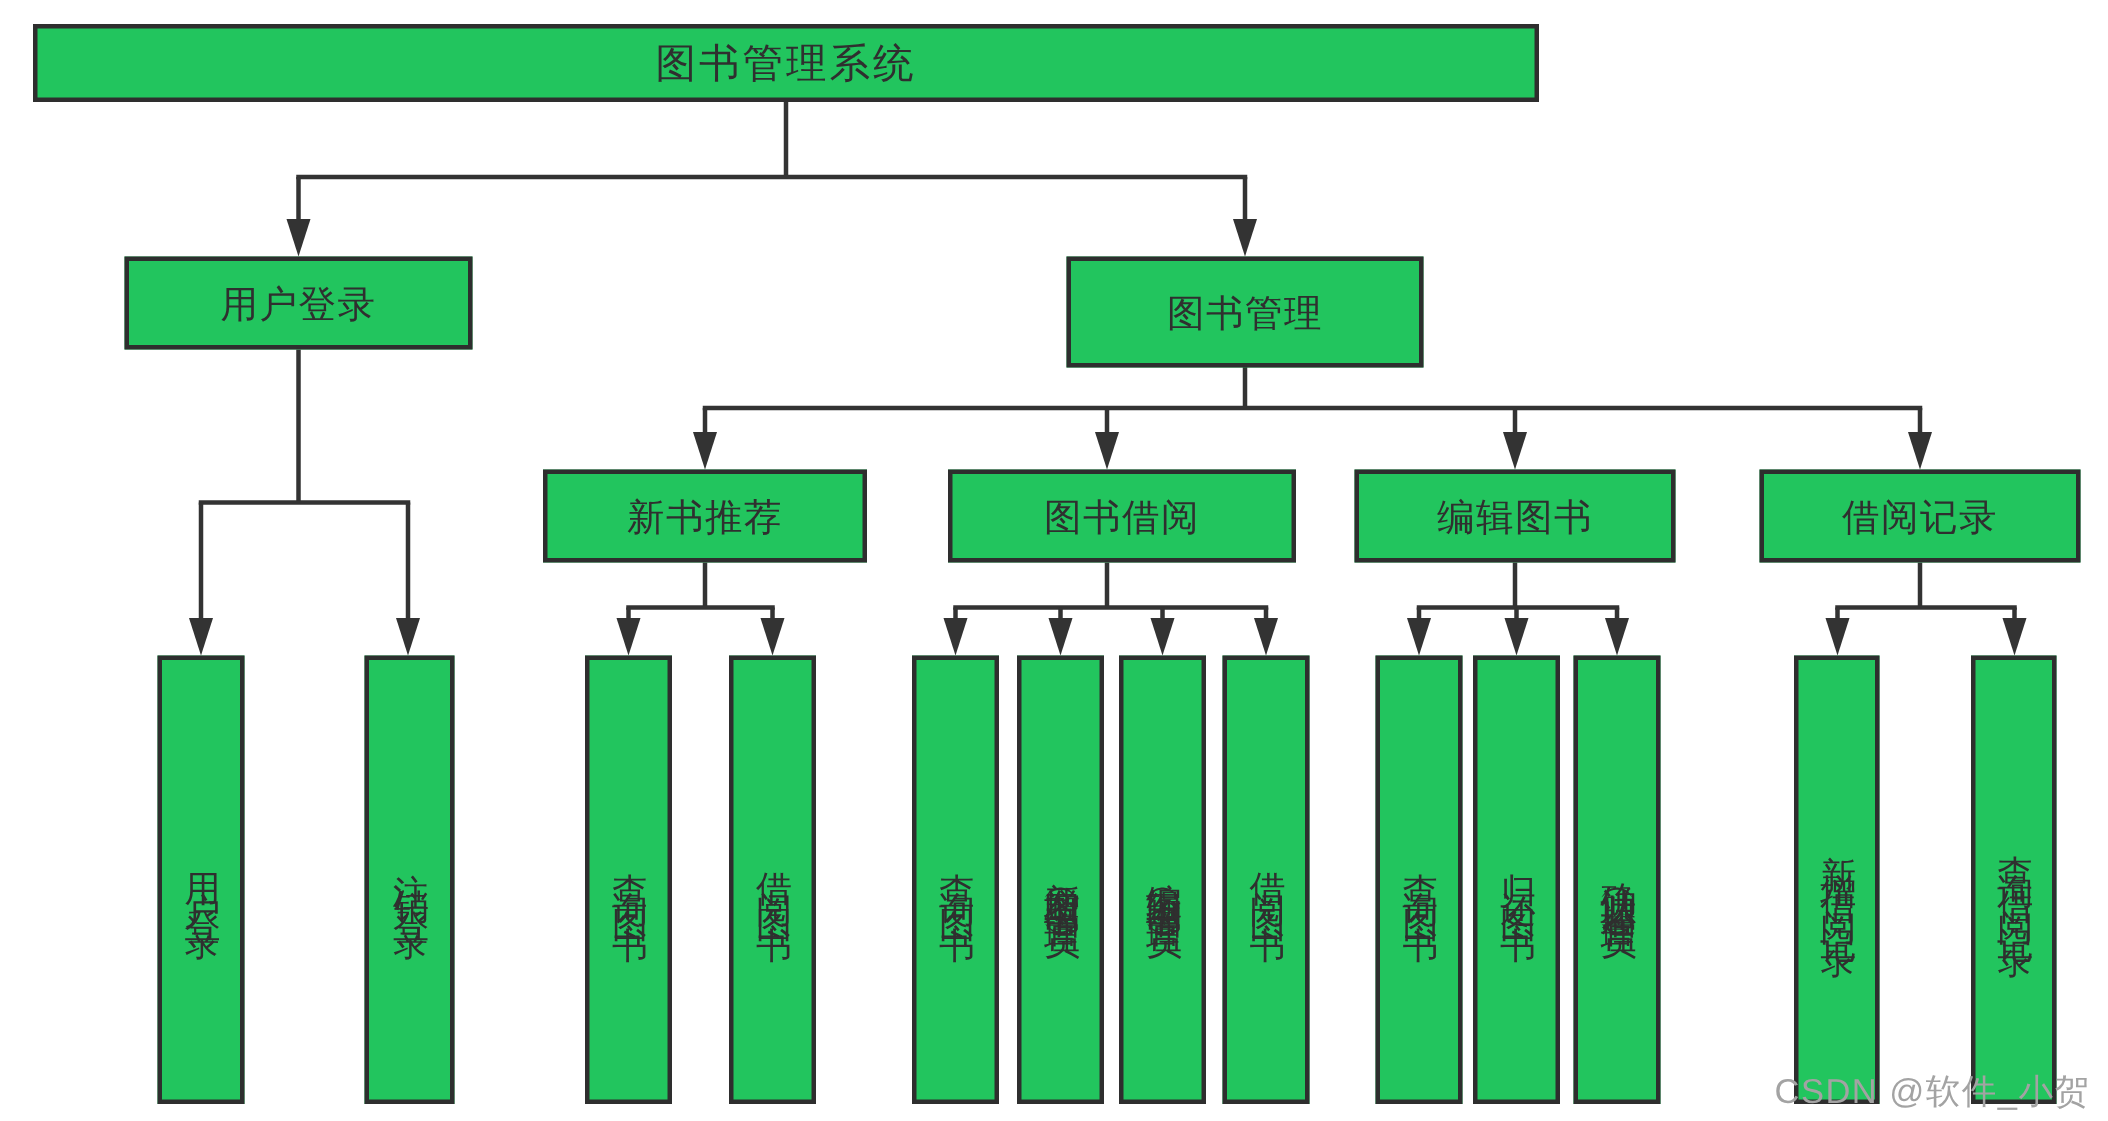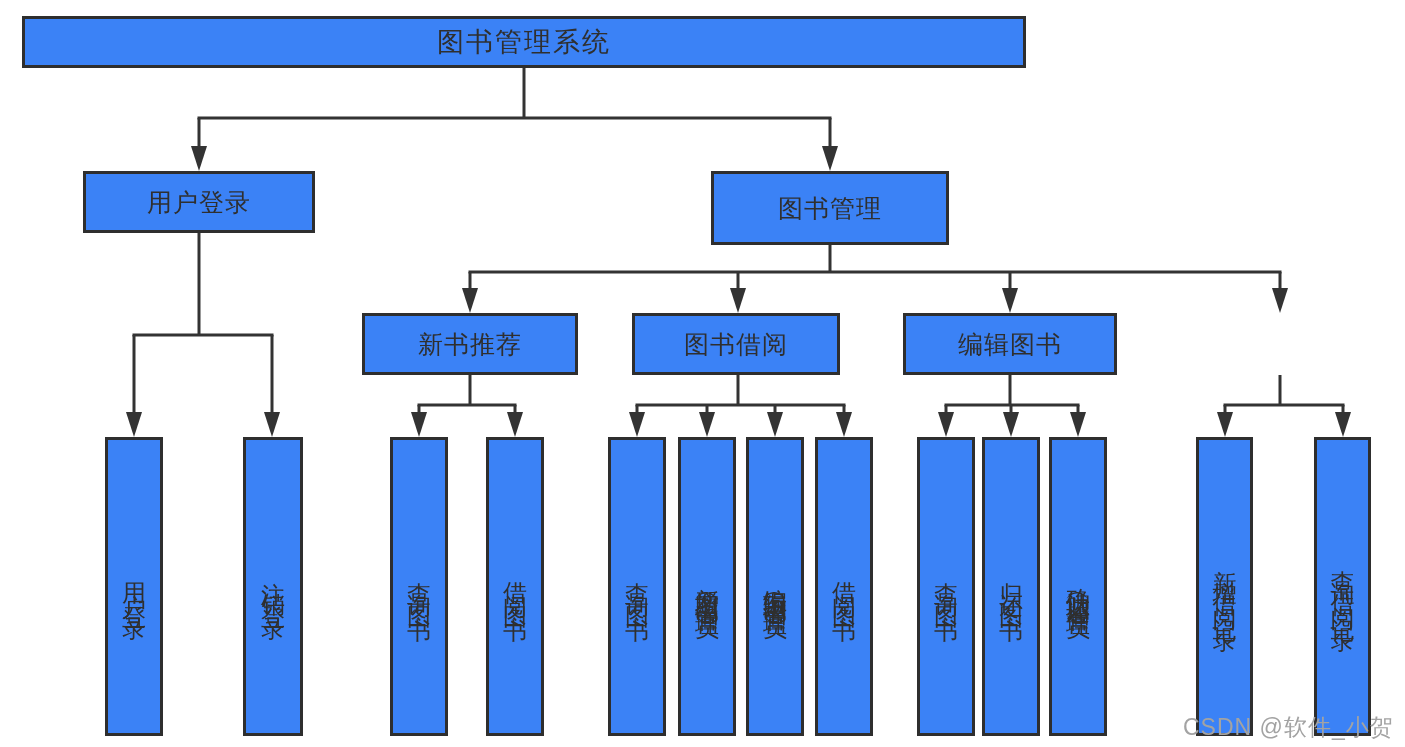--- a/index.html
+++ b/index.html
@@ -2,21 +2,21 @@
 <html><head>
 <meta charset="utf-8">
 <style>
   html,body{margin:0;padding:0;background:#ffffff;}
   #canvas{
     position:relative;width:1405px;height:747px;background:#ffffff;overflow:hidden;
     font-family:"Liberation Sans","DejaVu Sans",sans-serif;color:#2f2f2f;
   }
   #connectors{position:absolute;left:0;top:0;}
   .box{
-    position:absolute;box-sizing:border-box;background:#3b82f6;
+    position:absolute;box-sizing:border-box;background:#22c55e;
     border:3px solid #2e2e2e;display:flex;align-items:center;justify-content:center;
     white-space:nowrap;
   }
   .root-box{font-size:27px;letter-spacing:2px;}
   .branch{font-size:25px;letter-spacing:1px;}
   .leaf{
     writing-mode:vertical-rl;text-orientation:mixed;
     font-size:24px;letter-spacing:12px;white-space:normal;line-height:1;
   }
   .leaf.tight{letter-spacing:4px;}
@@ -84,22 +84,23 @@
       <line x1="1343" y1="405" x2="1343" y2="419" stroke="#333333" stroke-width="3"></line>
       <polygon points="1335,412 1351,412 1343,437" fill="#333333"></polygon>
     </svg>
 
   <div class="box root-box" style="left:22px;top:16px;width:1004px;height:52px;">图书管理系统</div>
 
   <div class="box branch" style="left:83px;top:171px;width:232px;height:62px;">用户登录</div>
   <div class="box branch" style="left:711px;top:171px;width:238px;height:74px;">图书管理</div>
 
   <div class="box branch" style="left:362px;top:313px;width:216px;height:62px;">新书推荐</div>
-  <div class="box branch" style="left:632px;top:313px;width:208px;height:62px;">图书借阅</div>
+  <div class="box branch" style="left:632px;top:313px;width:232px;height:62px;">图书借阅</div>
   <div class="box branch" style="left:903px;top:313px;width:214px;height:62px;">编辑图书</div>
+  <div class="box branch" style="left:1173px;top:313px;width:214px;height:62px;">借阅记录</div>
 
   <div class="box leaf" style="left:105px;top:437px;width:58px;height:299px;">用户登录</div>
   <div class="box leaf" style="left:243px;top:437px;width:60px;height:299px;">注销登录</div>
 
   <div class="box leaf" style="left:390px;top:437px;width:58px;height:299px;">查询图书</div>
   <div class="box leaf" style="left:486px;top:437px;width:58px;height:299px;">借阅图书</div>
 
   <div class="box leaf" style="left:608px;top:437px;width:58px;height:299px;">查询图书</div>
   <div class="box leaf tight" style="left:678px;top:437px;width:58px;height:299px;">新增图书（管理员）</div>
   <div class="box leaf tight" style="left:746px;top:437px;width:58px;height:299px;">编辑图书（管理员）</div>

